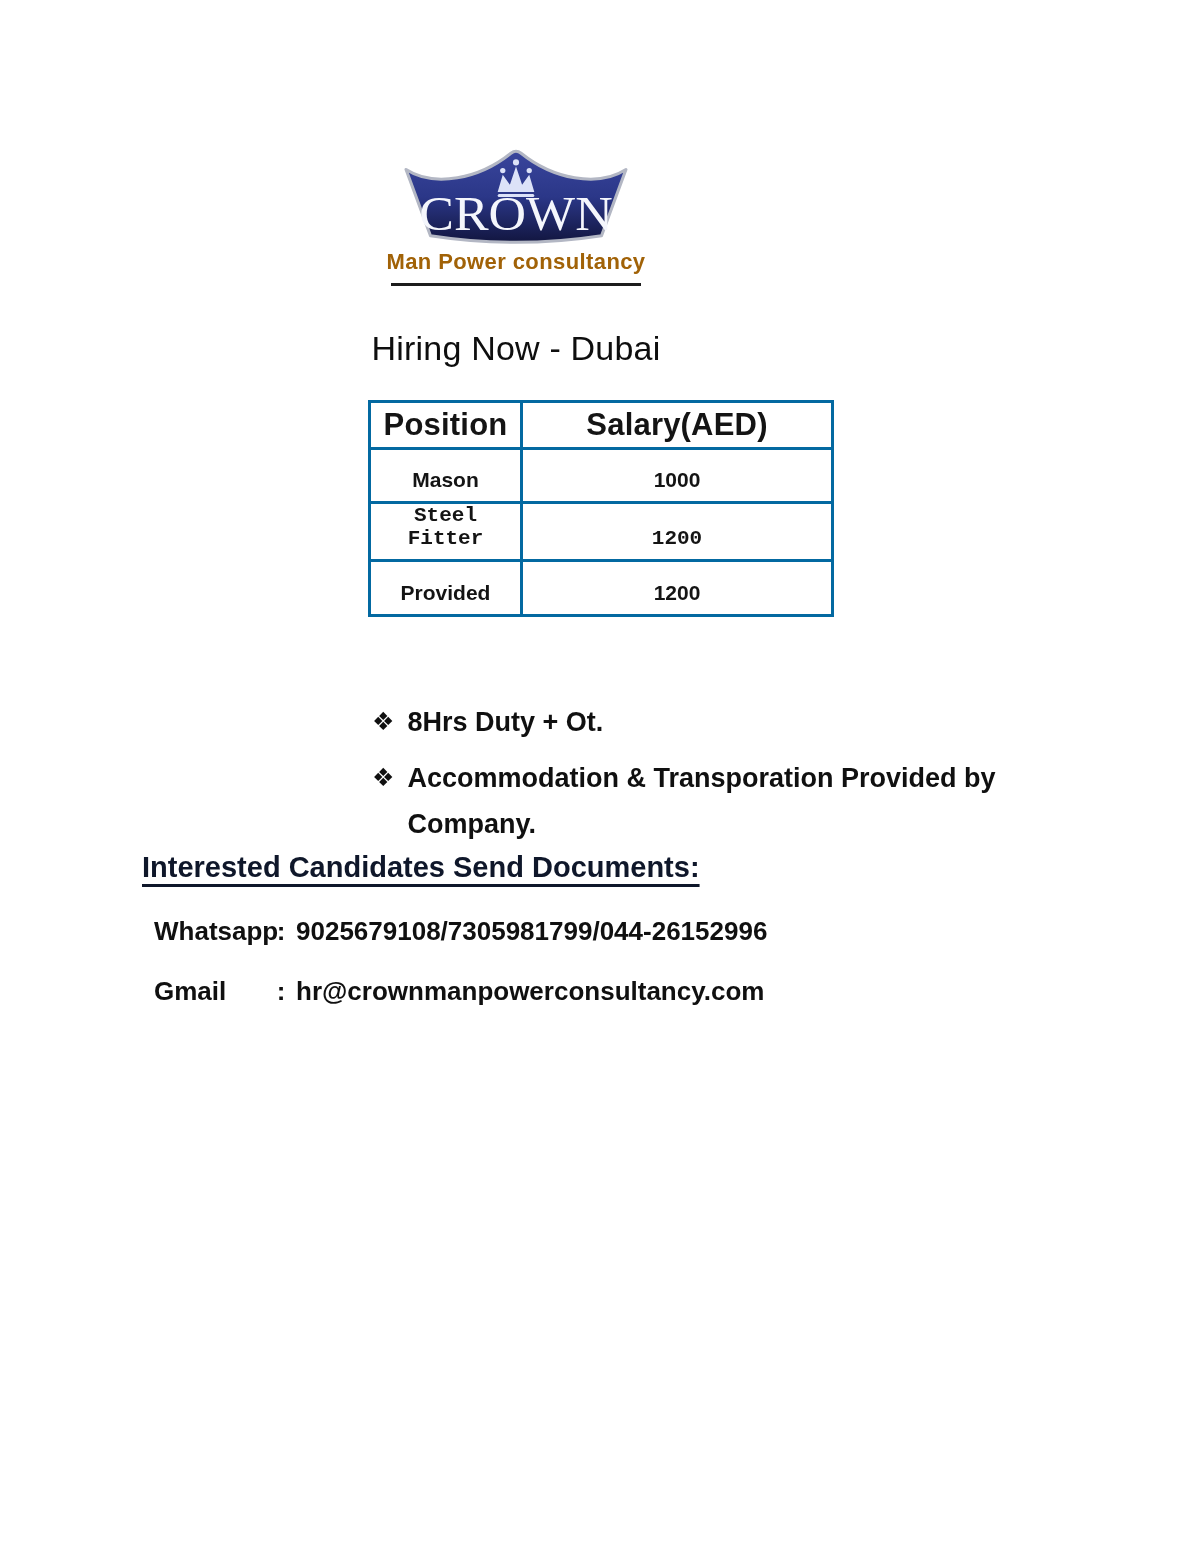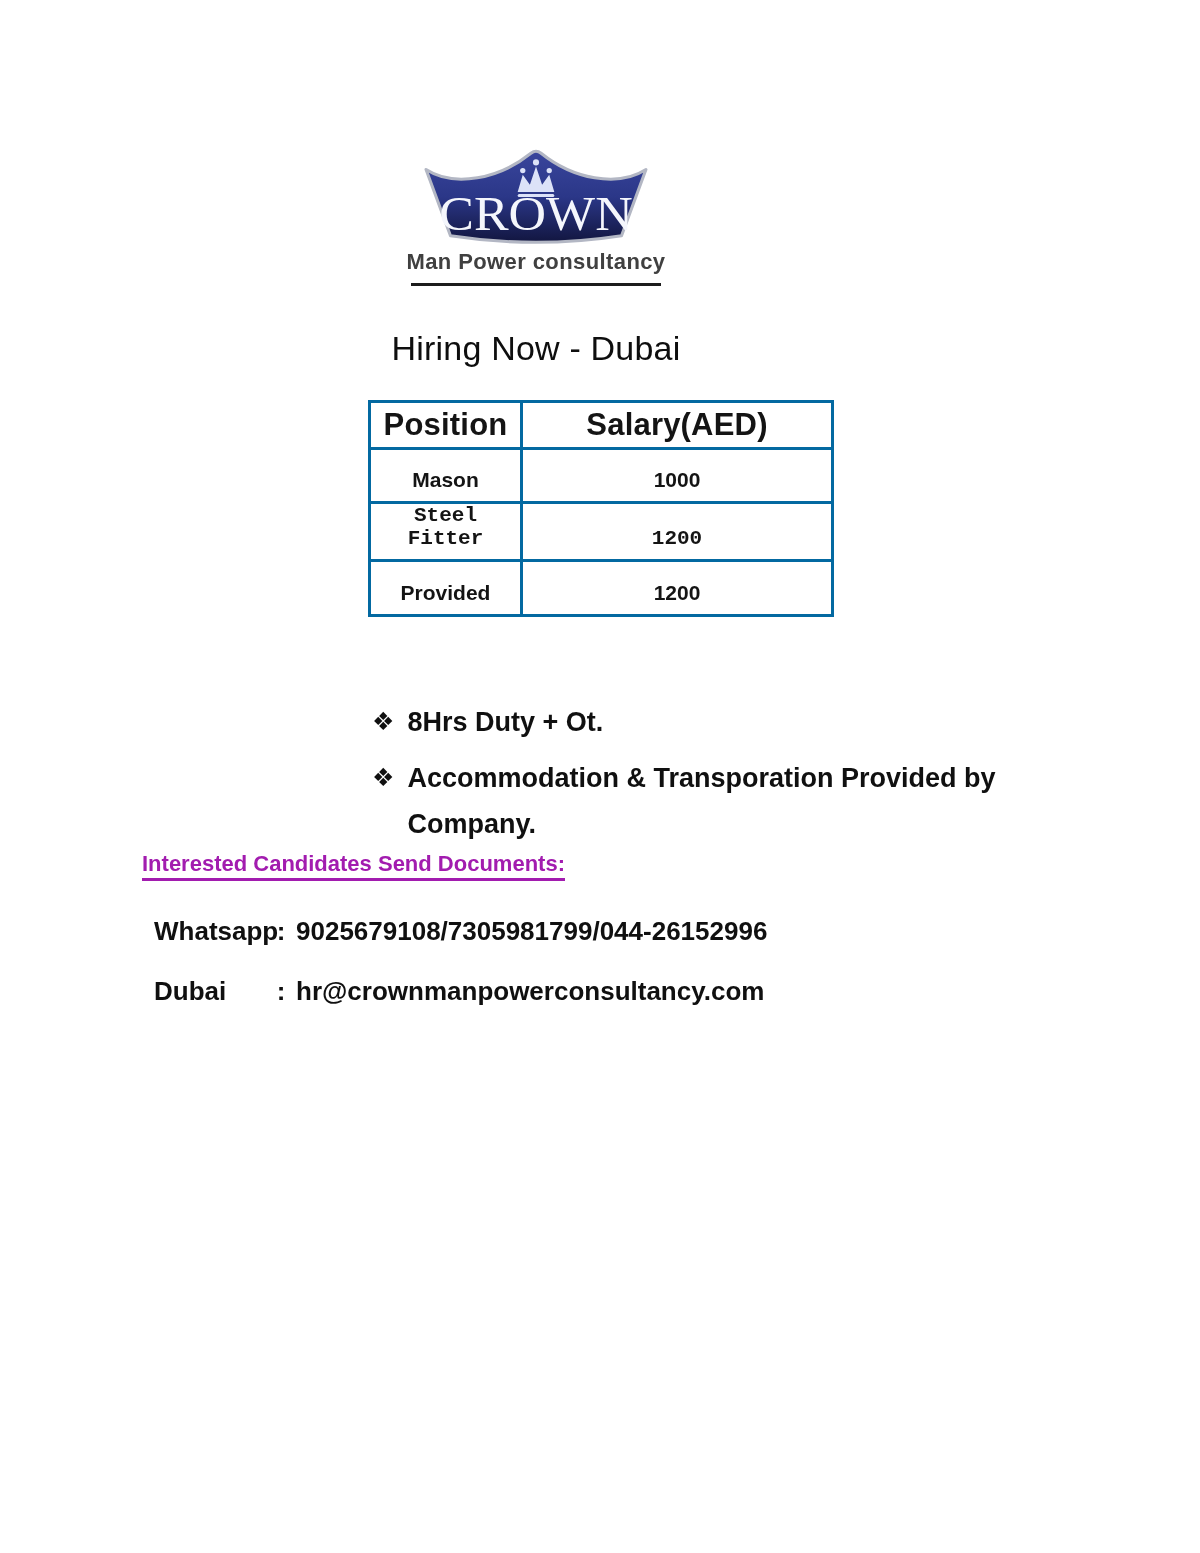--- a/index.html
+++ b/index.html
@@ -1,25 +1,25 @@
 <!DOCTYPE html>
 <html><head>
 <meta charset="utf-8">
 <style>
   html,body{margin:0;padding:0;background:#ffffff;}
   .page{
     position:relative;width:1032px;height:1553px;background:#ffffff;
-    font-family:"Liberation Sans",sans-serif;color:#131313;overflow:hidden;padding-left:40px;
+    font-family:"Liberation Sans",sans-serif;color:#131313;overflow:hidden;
   }
 
   
   .logo-wrap{position:absolute;top:147px;left:0;right:0;display:flex;flex-direction:column;align-items:center;}
   svg.badge{width:224px;height:97px;display:block;}
   svg.badge text{font-family:"Liberation Serif",serif;font-weight:400;}
-  .tagline{margin-top:5px;font-size:22px;font-weight:700;color:#404040;letter-spacing:.4px;}
+  .tagline{margin-top:5px;font-size:22px;font-weight:700;color:#a16207;letter-spacing:.4px;}
   .logo-rule{margin-top:8px;width:250px;height:3px;background:#1c1c1c;}
 
   
   .heading{
     position:absolute;top:306px;left:0;width:100%;text-align:center;
     font-size:34px;font-weight:400;color:#0e0e0e;letter-spacing:.2px;
   }
 
   
   .salary-table{
@@ -40,21 +40,21 @@
   .benefits li{
     display:flex;align-items:flex-start;margin-bottom:10px;
     font-size:27px;font-weight:700;line-height:46px;color:#101010;
   }
   .bullet{font-family:"DejaVu Sans",sans-serif;font-size:25px;line-height:46px;margin-right:13px;}
   .btext{max-width:604px;}
 
   
   .contact-heading{
     position:absolute;left:142px;top:851px;
-    font-size:22px;font-weight:700;color:#a21caf;
+    font-size:29px;font-weight:700;color:#0f172a;
     text-decoration:underline;text-decoration-thickness:3px;text-underline-offset:7px;
   }
   .contact-row{position:absolute;left:154px;display:flex;font-size:26px;font-weight:700;color:#101010;}
   .contact-row.whatsapp{top:916px;}
   .contact-row.gmail{top:976px;}
   .clabel{width:112px;}
   .ccolon{width:30px;text-align:center;}
   .cvalue{white-space:nowrap;}
 </style>
 </head>
@@ -127,18 +127,18 @@
 
   <div class="contact-heading">Interested Candidates Send Documents:</div>
 
   <div class="contact-row whatsapp">
     <span class="clabel">Whatsapp</span>
     <span class="ccolon">:</span>
     <span class="cvalue">9025679108/7305981799/044-26152996</span>
   </div>
 
   <div class="contact-row gmail">
-    <span class="clabel">Dubai</span>
+    <span class="clabel">Gmail</span>
     <span class="ccolon">:</span>
     <span class="cvalue">hr@crownmanpowerconsultancy.com</span>
   </div>
 
 </div>
 
 </body></html>

